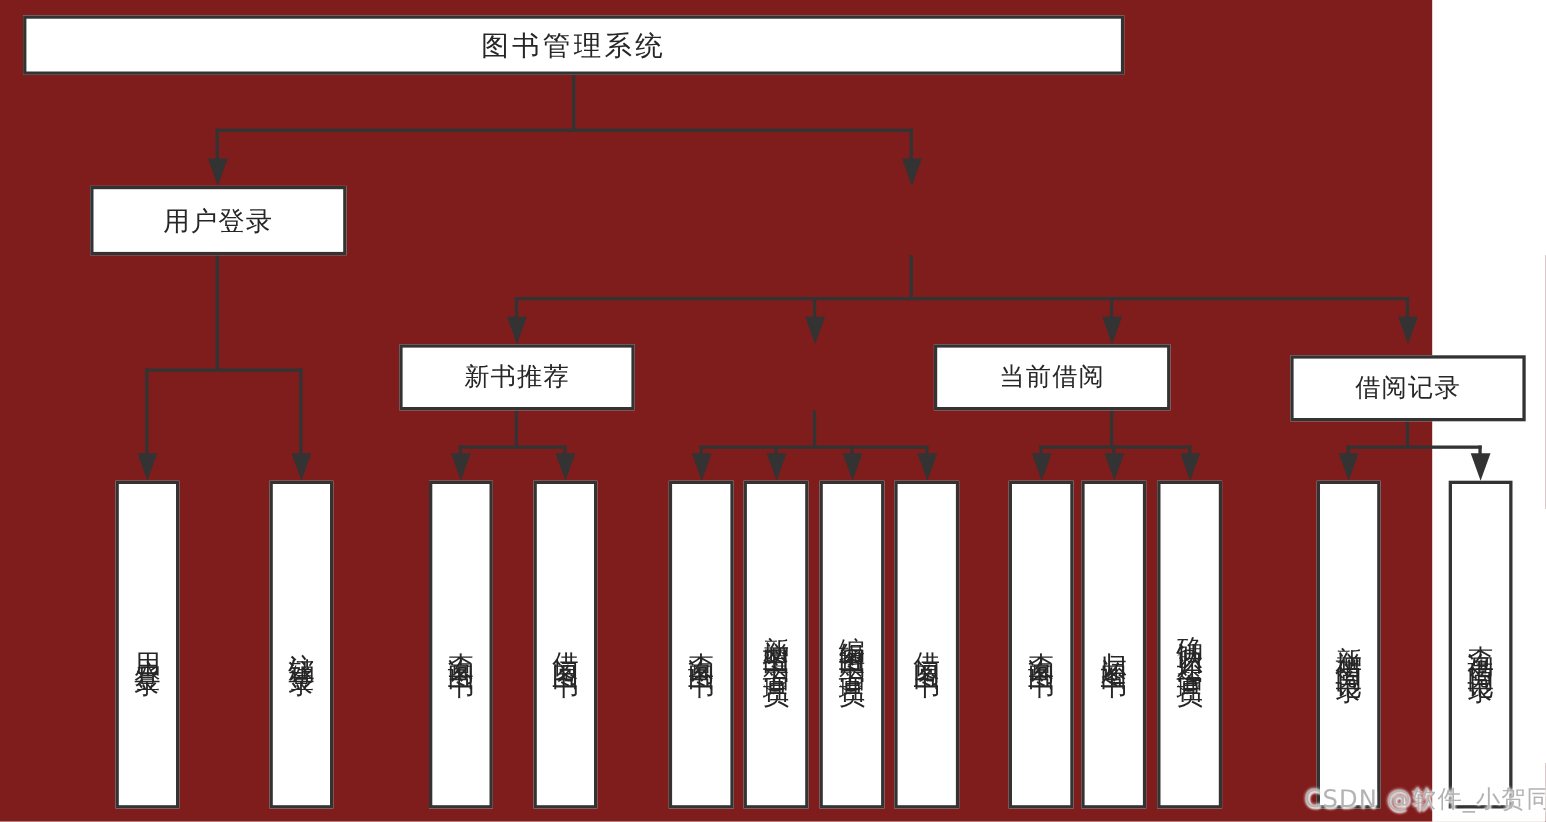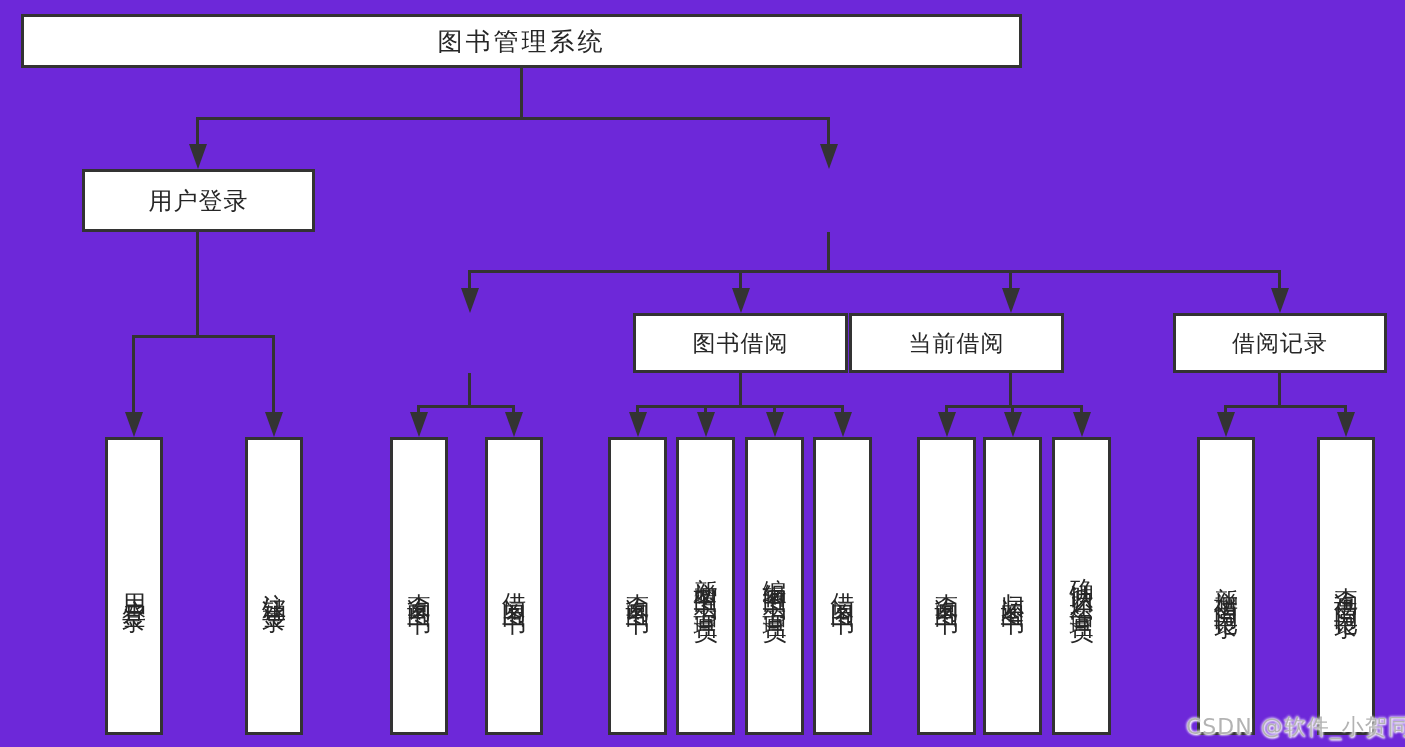--- a/index.html
+++ b/index.html
@@ -1,21 +1,21 @@
 <!DOCTYPE html>
 <html><head>
 <meta charset="utf-8">
 <style>
   html, body { margin: 0; padding: 0; background: #ffffff; }
   body {
     width: 1405px; height: 747px; position: relative; overflow: hidden;
     font-family: "DejaVu Sans", "Liberation Sans", sans-serif;
     color: #262626;
   }
-  .canvas { position: absolute; left: 0; top: 0; width: 1405px; height: 747px; background: #6d28d9; }
+  .canvas { position: absolute; left: 0; top: 0; width: 1302px; height: 747px; background: #7f1d1d; }
 
   .box {
     position: absolute; box-sizing: border-box;
     border: 3px solid #333333; background: #ffffff;
     display: flex; align-items: center; justify-content: center;
     font-size: 24px; line-height: 1; color: #262626;
     z-index: 2; white-space: nowrap;
   }
   .lv-root { left: 21px; top: 14px; width: 1001px; height: 54px; font-size: 25px; letter-spacing: 3px; }
   .lv1 { top: 169px; height: 63px; letter-spacing: 1px; }
@@ -47,27 +47,27 @@
 <div class="canvas">
 
   <div class="box lv-root">
     <span>图书管理系统</span>
   </div>
 
   <div class="box lv1" style="left:82px;width:233px;">
     <span>用户登录</span>
   </div>
 
-  <div class="box lv2" style="left:633px;width:215px;">
-    <span>图书借阅</span>
+  <div class="box lv2" style="left:363px;width:214px;">
+    <span>新书推荐</span>
   </div>
   <div class="box lv2" style="left:849px;width:215px;">
     <span>当前借阅</span>
   </div>
-  <div class="box lv2" style="left:1173px;width:214px;">
+  <div class="box lv2" style="left:1173px;width:214px;margin-top:10px;">
     <span>借阅记录</span>
   </div>
 
   <div class="box leaf" style="left:105px;width:58px;">
     <span>用户登录</span>
   </div>
   <div class="box leaf" style="left:245px;width:58px;">
     <span>注销登录</span>
   </div>
 

